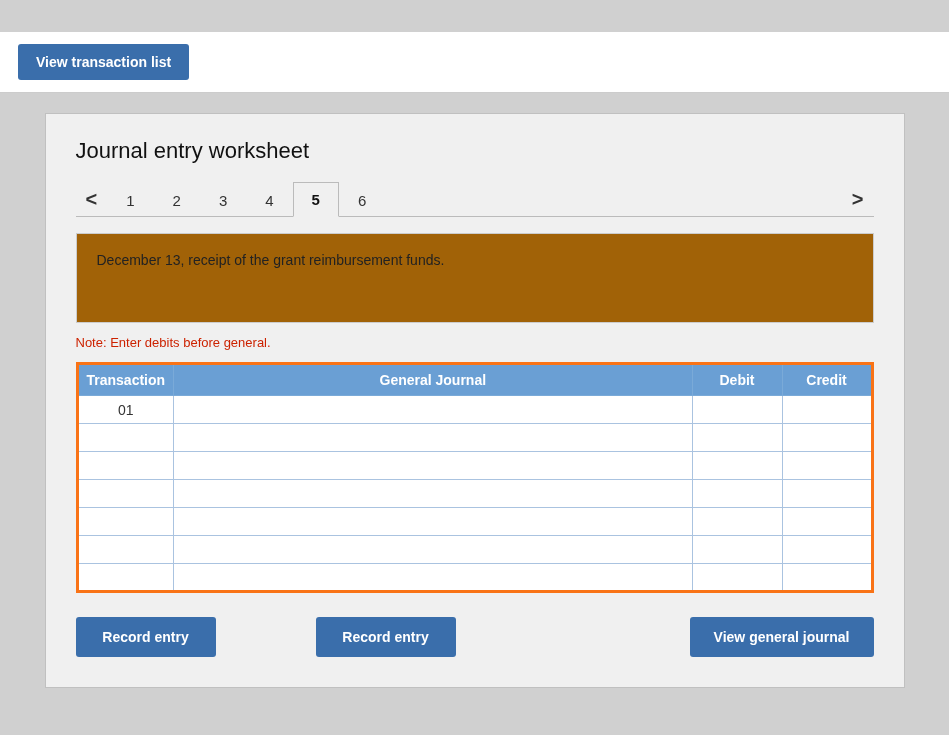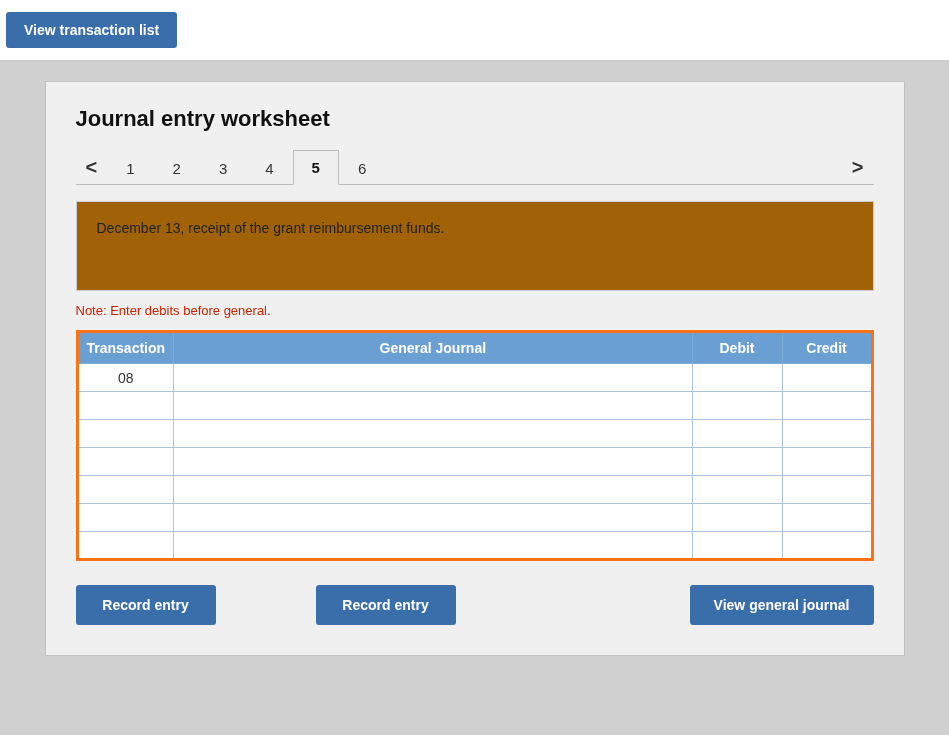--- a/index.html
+++ b/index.html
@@ -6,43 +6,44 @@
     body {
       background: #d0d0d0;
       font-family: Arial, sans-serif;
       font-size: 14px;
       color: #222;
       min-height: 735px;
       min-width: 949px;
     }
     .top-bar {
       background: #fff;
-      padding: 12px 6px;
+      padding: 12px 18px;
       border-bottom: 1px solid #ccc;
+      margin-top: 32px;
     }
     .view-transaction-btn {
       background: #3a6eab;
       color: #fff;
       border: none;
       padding: 10px 18px;
       font-size: 14px;
       font-weight: bold;
       cursor: pointer;
       border-radius: 3px;
     }
     .main-container {
       margin: 20px auto;
       width: 860px;
       background: #f0f0f0;
       border: 1px solid #c0c0c0;
       padding: 24px 30px 30px 30px;
     }
     .worksheet-title {
       font-size: 22px;
-      font-weight: bold;
+      font-weight: normal;
       margin-bottom: 18px;
       color: #111;
     }
     .tabs-row {
       display: flex;
       align-items: center;
       margin-bottom: 16px;
       border-bottom: 1px solid #bbb;
       padding-bottom: 0;
       gap: 0;
@@ -191,21 +192,21 @@
     <thead>
       <tr>
         <th class="col-transaction">Transaction</th>
         <th class="col-journal">General Journal</th>
         <th class="col-debit">Debit</th>
         <th class="col-credit">Credit</th>
       </tr>
     </thead>
     <tbody id="journal-tbody">
     <tr>
-          <td class="transaction-cell">08</td>
+          <td class="transaction-cell">01</td>
           <td class="journal-cell">
             <input type="text" style="">
           </td>
           <td class="debit-cell">
             <input type="text" style="">
           </td>
           <td class="credit-cell">
             <input type="text" style="">
           </td>
         </tr>

